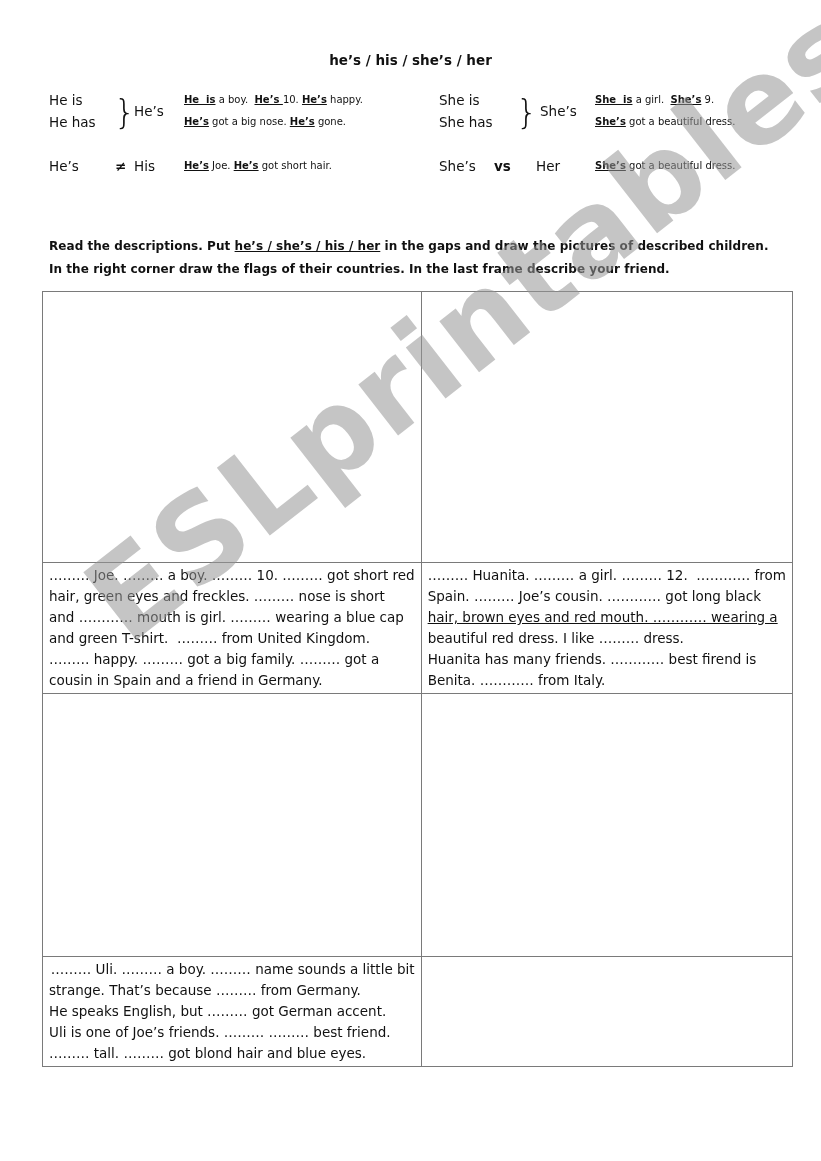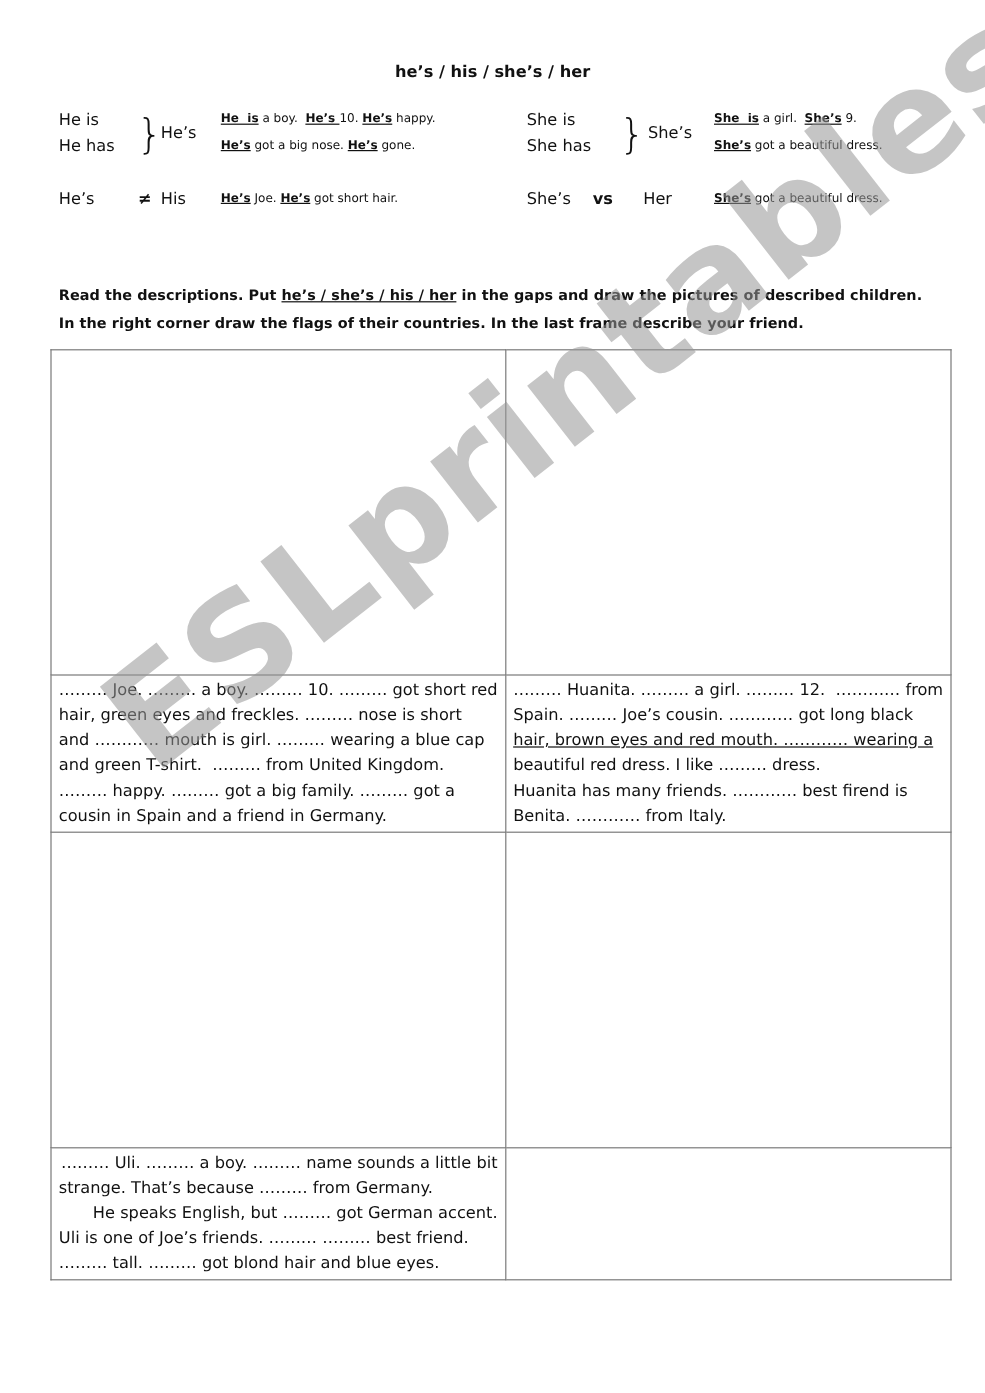--- a/index.html
+++ b/index.html
@@ -95,21 +95,21 @@
   </tr>
   <tr>
     <td class="pic2"></td>
     <td class="pic2"></td>
   </tr>
   <tr>
     <td>
       <div class="desc">
             <div style="white-space: pre; text-align: right;">……… Uli. ……… a boy. ……… name sounds a little bit</div>
             <div style="white-space: pre;">strange. That’s because ……… from Germany.</div>
-            <div style="white-space: pre; text-align: right;">He speaks English, but ……… got German accent.</div>
+            <div style="white-space: pre;">He speaks English, but ……… got German accent.</div>
             <div style="white-space: pre;">Uli is one of Joe’s friends. ……… ……… best friend.</div>
             <div style="white-space: pre;">……… tall. ……… got blond hair and blue eyes.</div>
           </div>
     </td>
     <td>
       <div class="desc"></div>
     </td>
   </tr>
 </tbody>
   </table>

